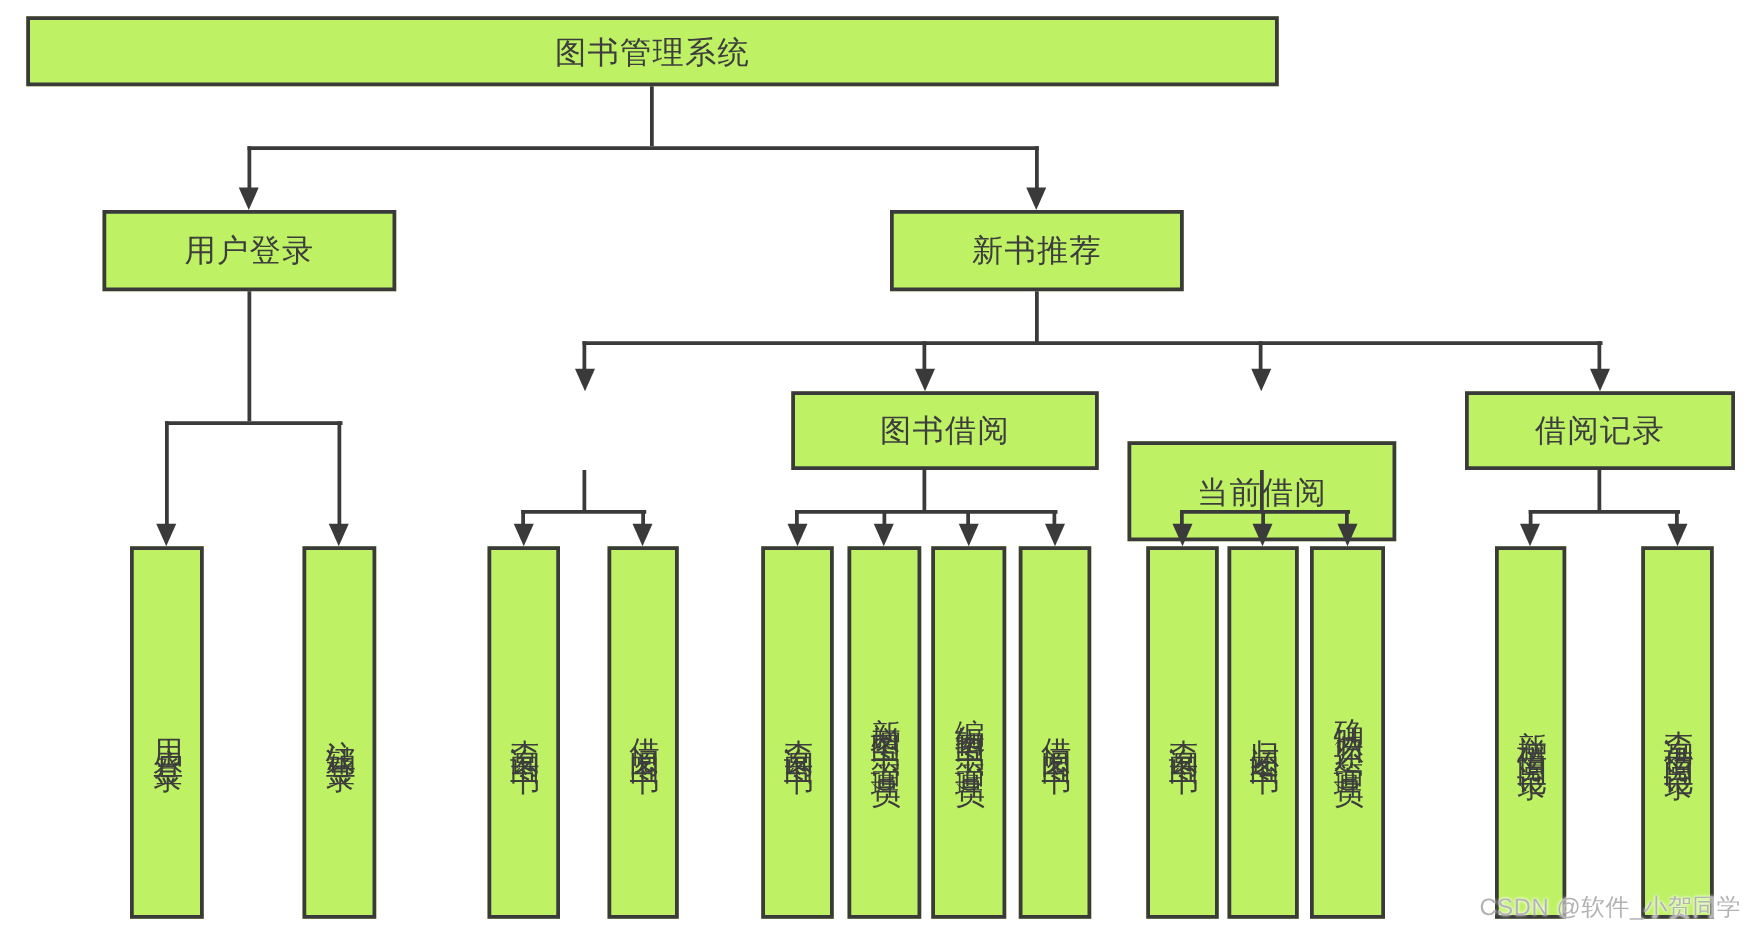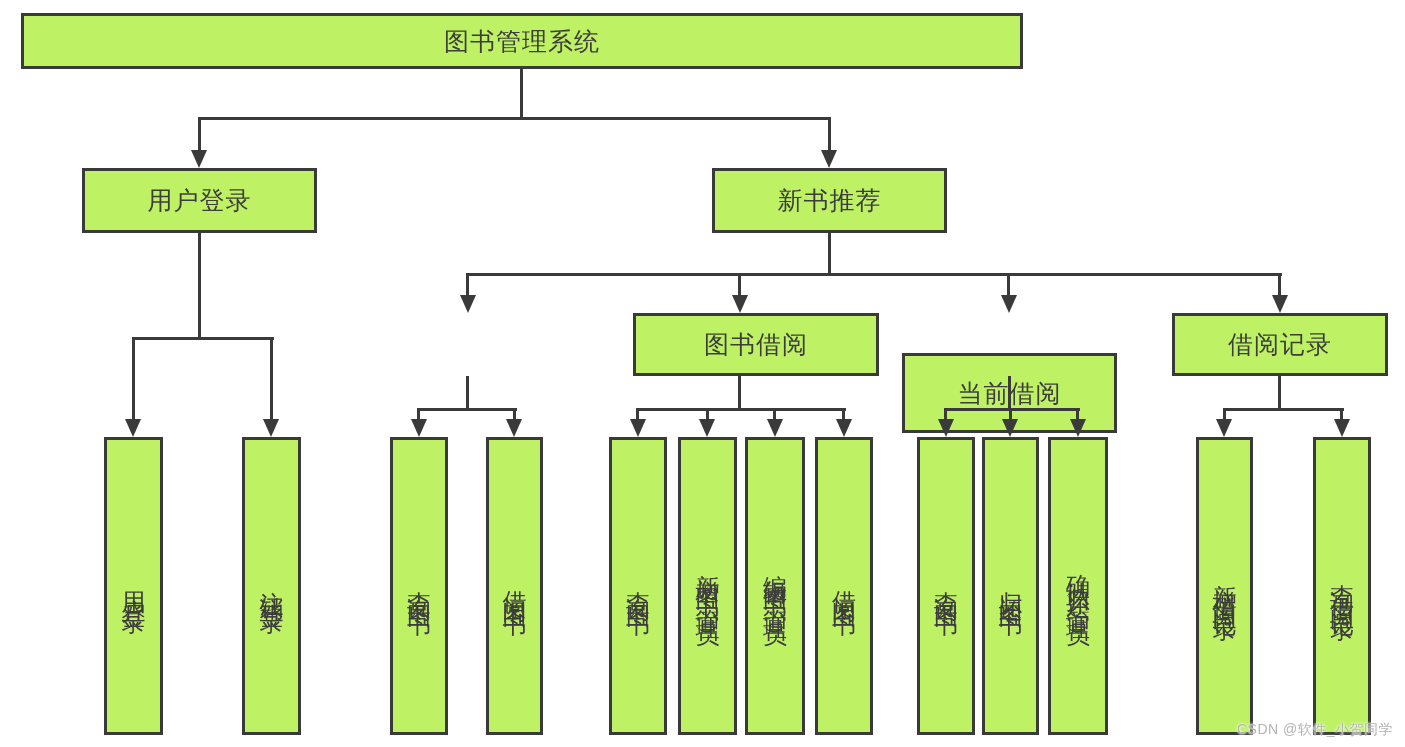--- a/index.html
+++ b/index.html
@@ -47,21 +47,21 @@
     position: absolute;
     width: 0; height: 0;
     border-left: 8px solid transparent;
     border-right: 8px solid transparent;
     border-top: 18px solid var(--line);
   }
   .watermark {
     position: absolute;
     right: 12px;
     bottom: 8px;
-    font-size: 14px;
+    font-size: 19px;
     letter-spacing: 0.5px;
     color: var(--watermark);
     text-shadow: 0 0 3px #ffffff, 0 0 2px #ffffff;
     z-index: 5;
     white-space: nowrap;
   }
 </style>
 </head>
 <body>
 

